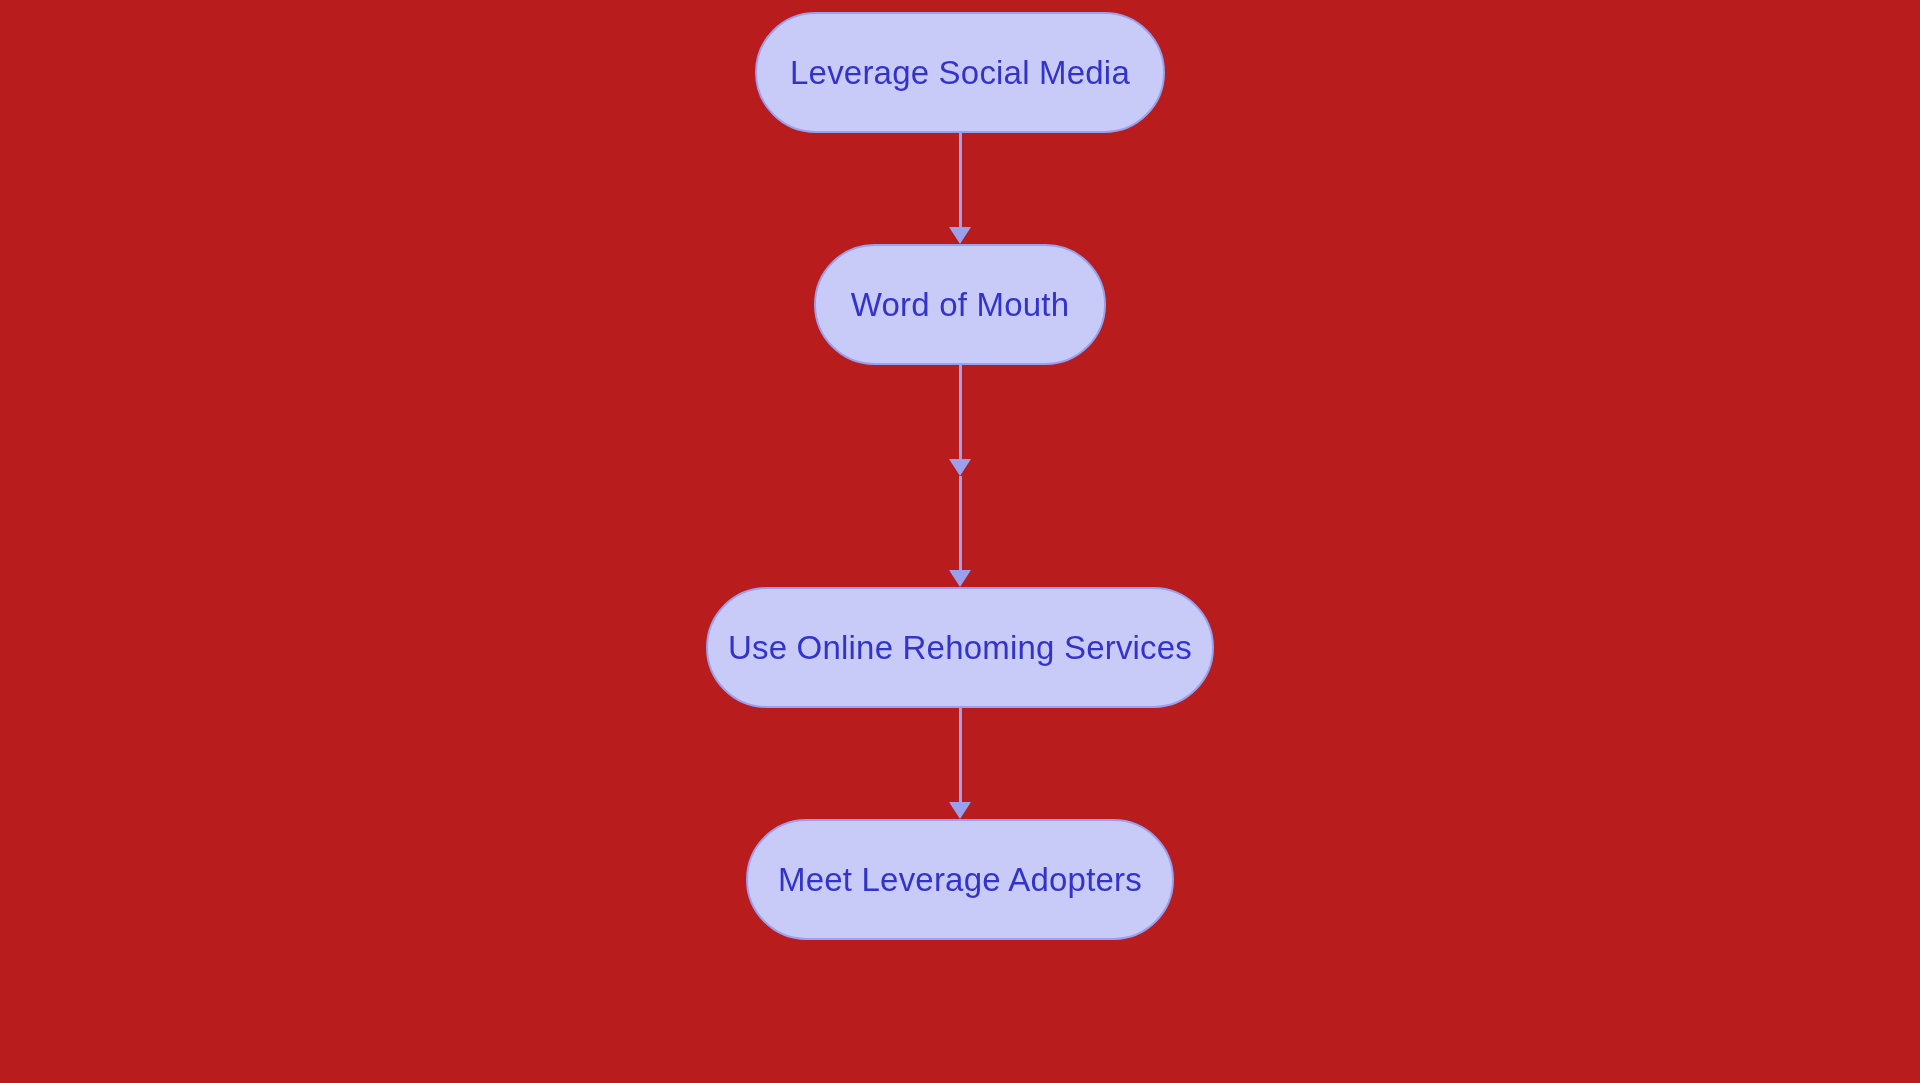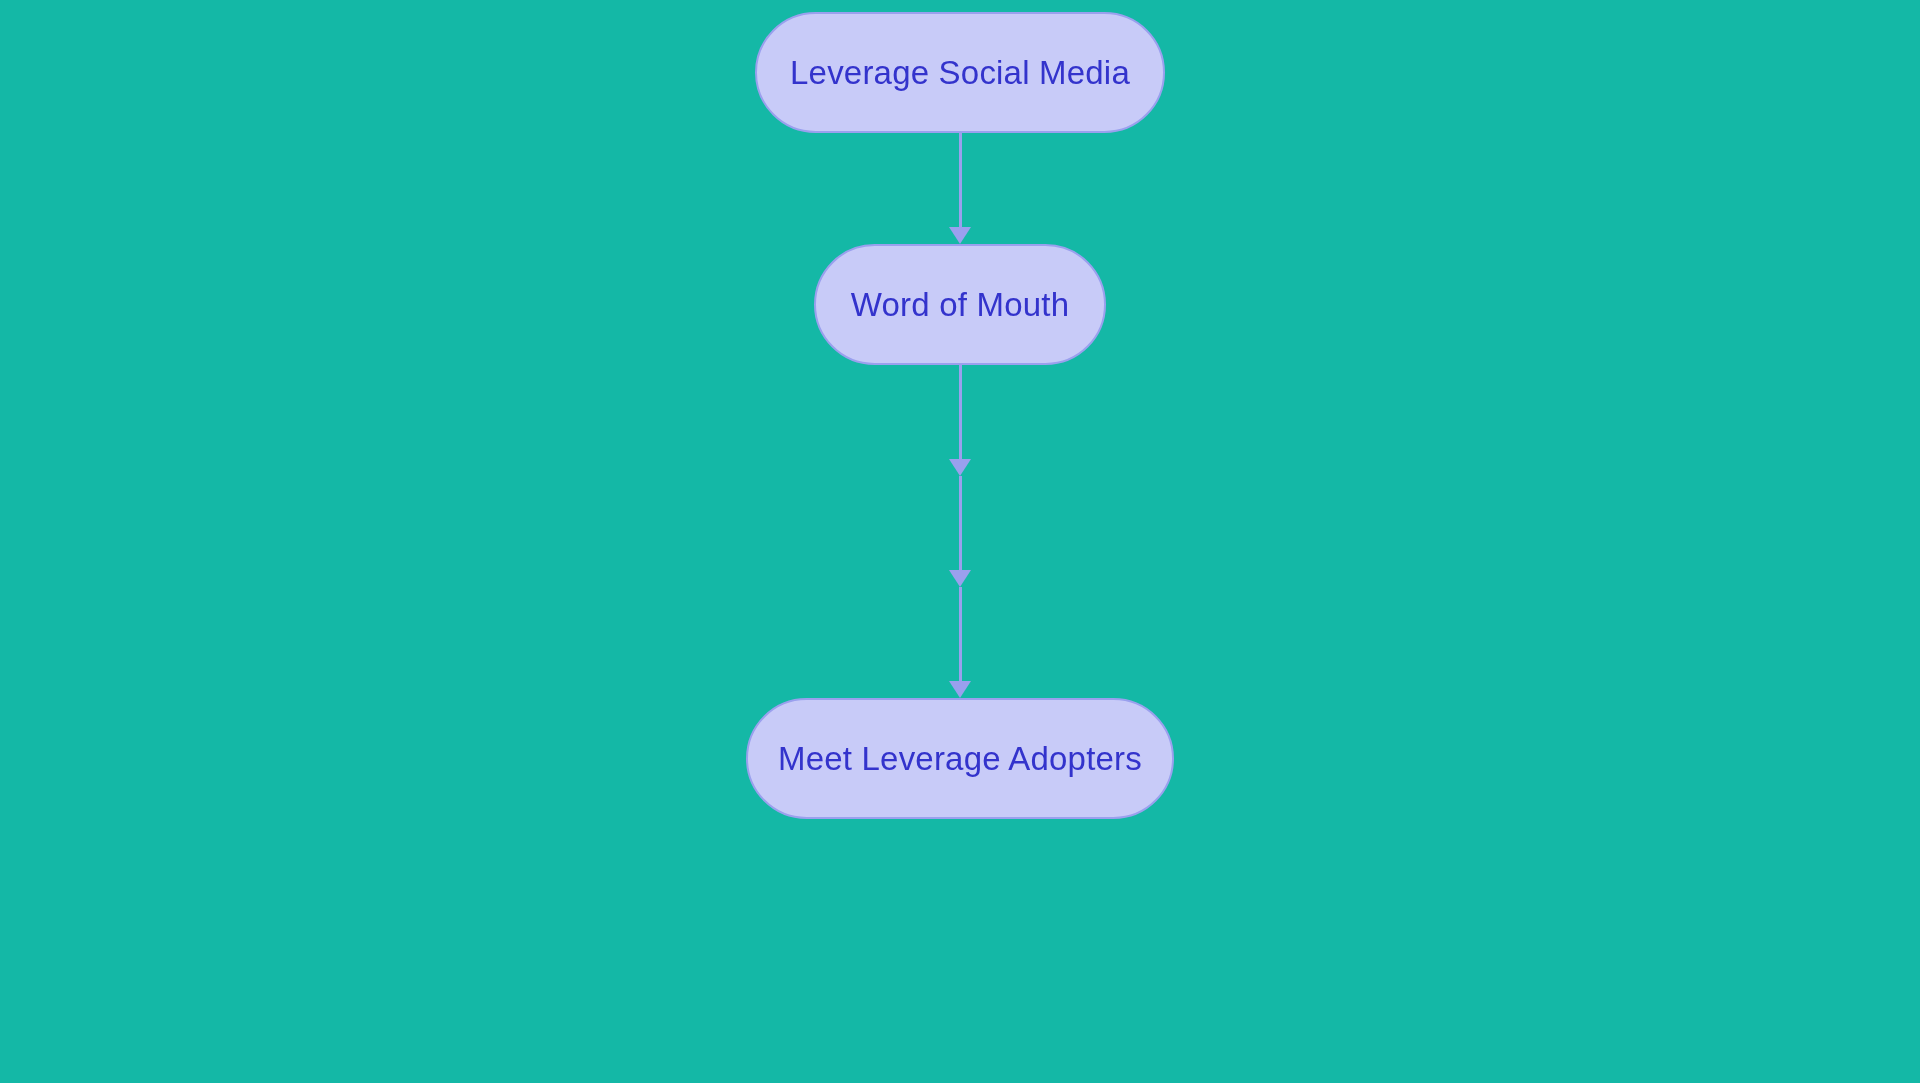--- a/index.html
+++ b/index.html
@@ -12,21 +12,21 @@
     height: 1083px;
     background: #ffffff;
     font-family: "Liberation Sans", "DejaVu Sans", sans-serif;
     overflow: hidden;
   }
 
   #flowchart {
     position: relative;
     width: 1920px;
     height: 1083px;
-    background: #14b8a6;
+    background: #b91c1c;
   }
 
   .flow-column {
     position: absolute;
     left: 0;
     top: 0;
     width: 1920px;
     height: 1083px;
     display: flex;
     flex-direction: column;
@@ -123,20 +123,23 @@
       <span class="conn-line"></span>
       <span class="conn-head"></span>
     </div>
 
 
     <div class="connector">
       <span class="conn-line"></span>
       <span class="conn-head"></span>
     </div>
 
+    <div class="node w-n3">
+      <span class="node-label">Use Online Rehoming Services</span>
+    </div>
 
     <div class="connector">
       <span class="conn-line"></span>
       <span class="conn-head"></span>
     </div>
 
     <div class="node w-n4">
       <span class="node-label">Meet Leverage Adopters</span>
     </div>
 

